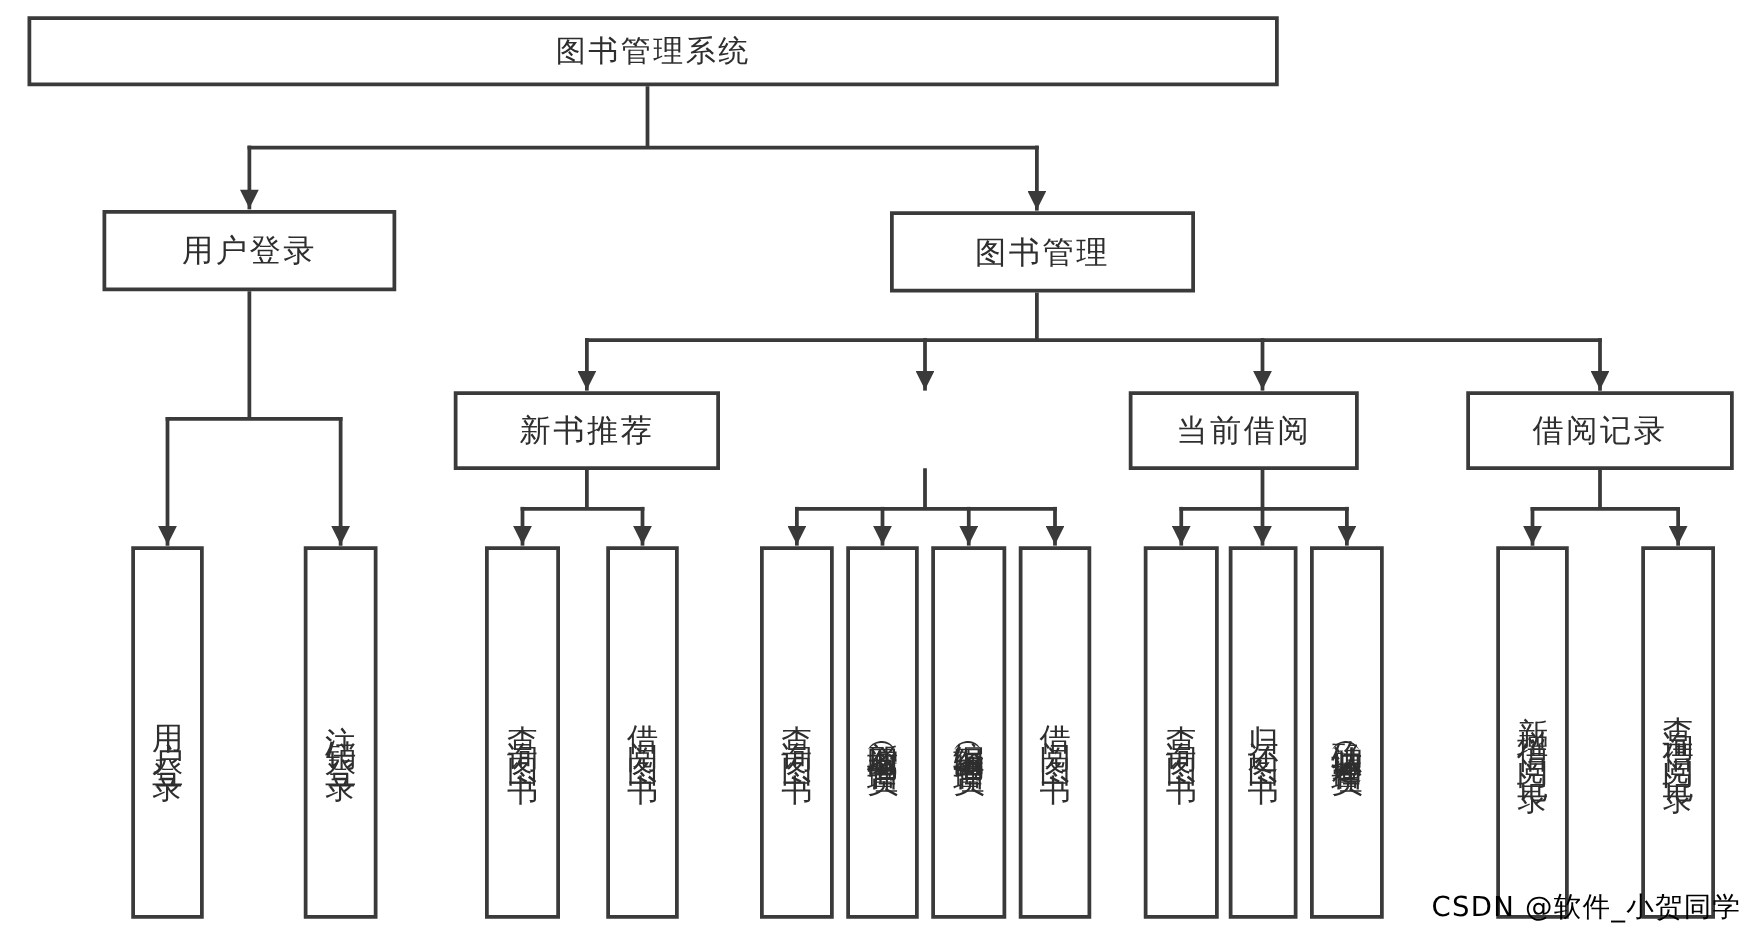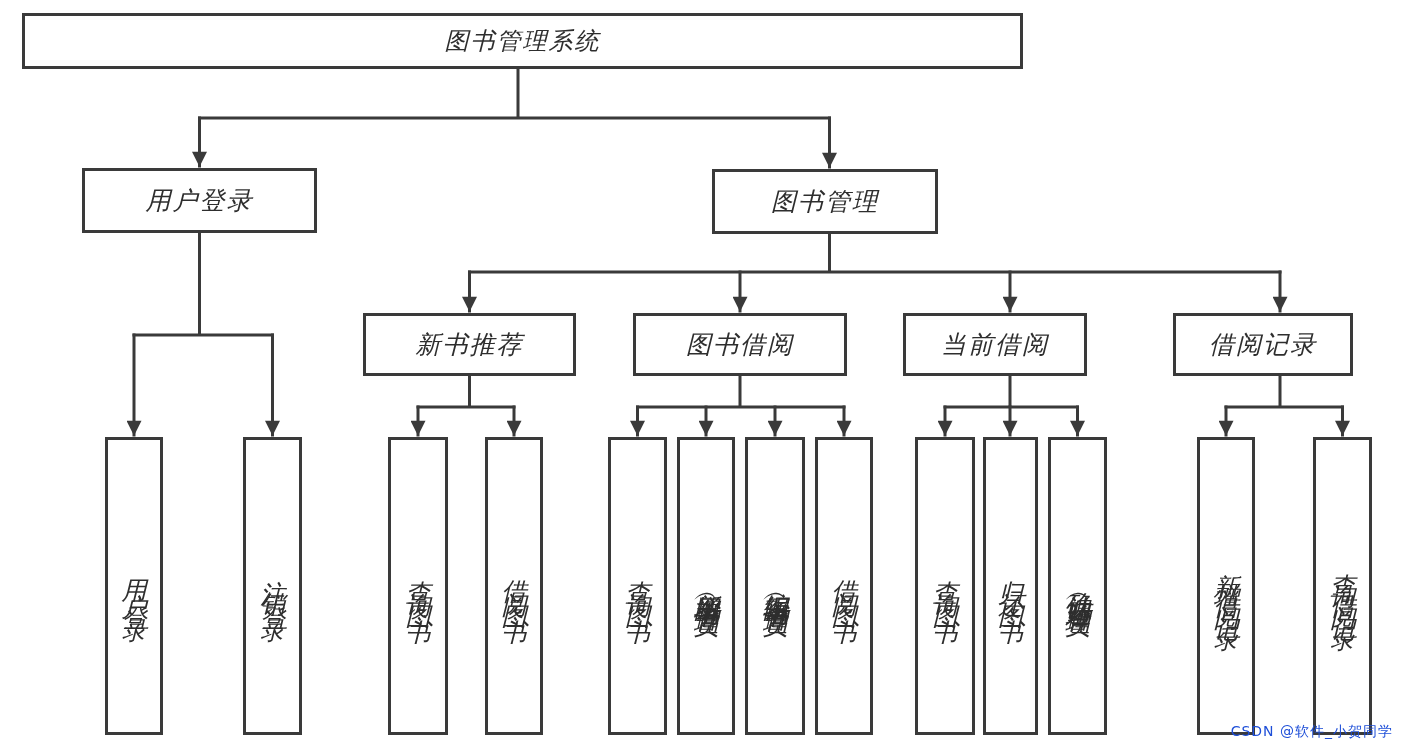--- a/index.html
+++ b/index.html
@@ -23,21 +23,20 @@
   .box {
     position: absolute;
     box-sizing: border-box;
     background: #ffffff;
     border: 3px solid #3a3a3a;
     display: flex;
     align-items: center;
     justify-content: center;
     color: #2e2e2e;
     z-index: 2;
-    font-style: italic;
   }
   .h-label {
     font-size: 25px;
     letter-spacing: 2px;
     white-space: nowrap;
   }
   .root-label { font-size: 24px; }
   .v {
     writing-mode: vertical-rl;
     text-orientation: mixed;
@@ -45,22 +44,22 @@
     line-height: 1;
     white-space: nowrap;
   }
   .sp-wide  { letter-spacing: 13px; }
   .sp-med   { letter-spacing: 11px; }
   .sp-tight { letter-spacing: 3px; }
   .watermark {
     position: absolute;
     right: 12px;
     bottom: 6px;
-    font-size: 14px;
-    color: #1d4ed8;
+    font-size: 22px;
+    color: #000000;
     letter-spacing: 1px;
     z-index: 3;
     white-space: nowrap;
   }
 </style>
 </head>
 <body>
 
 <div class="stage">
 
@@ -107,34 +106,31 @@
     </g>
   </svg>
 
   <div class="box" style="left:22px; top:13px; width:1001px; height:56px;">
     <span class="h-label root-label">图书管理系统</span>
   </div>
 
   <div class="box" style="left:82px; top:168px; width:235px; height:65px;">
     <span class="h-label">用户登录</span>
   </div>
-  <div class="box" style="left:712px; top:169px; width:226px; height:65px;">
+  <div class="box" style="left:712px; top:169px; width:244px; height:65px;">
     <span class="h-label">图书管理</span>
   </div>
 
   <div class="box" style="left:363px; top:313px; width:213px; height:63px;text-align:center;">
     <span class="h-label">新书推荐</span>
   </div>
-  <div class="box" style="left:633px; top:313px; width:214px; height:63px;">
-    <span class="h-label">图书借阅</span>
-  </div>
   <div class="box" style="left:903px; top:313px; width:184px; height:63px;">
     <span class="h-label">当前借阅</span>
   </div>
-  <div class="box" style="left:1173px; top:313px; width:180px; height:63px;">
+  <div class="box" style="left:1173px; top:313px; width:214px; height:63px;">
     <span class="h-label">借阅记录</span>
   </div>
 
   <div class="box" style="left:105px; top:437px; width:58px; height:298px;">
     <span class="v sp-wide">用户登录</span>
   </div>
   <div class="box" style="left:243px; top:437px; width:59px; height:298px;">
     <span class="v sp-wide">注销登录</span>
   </div>
 

